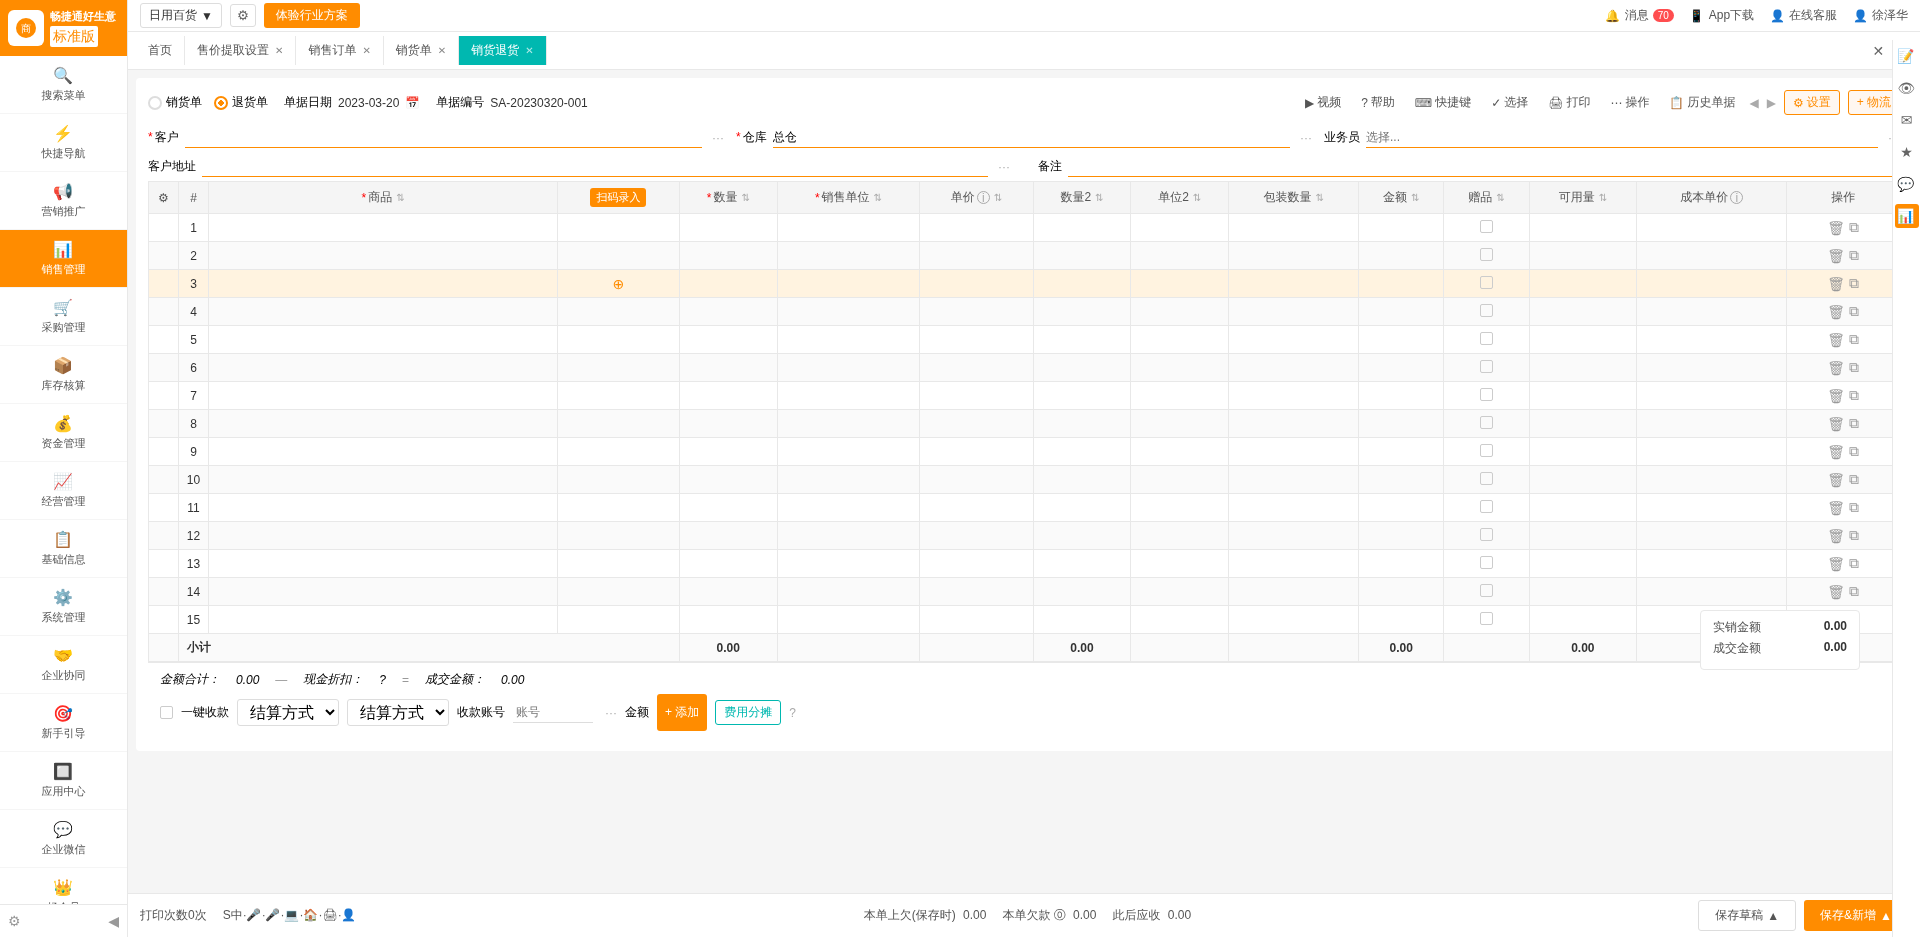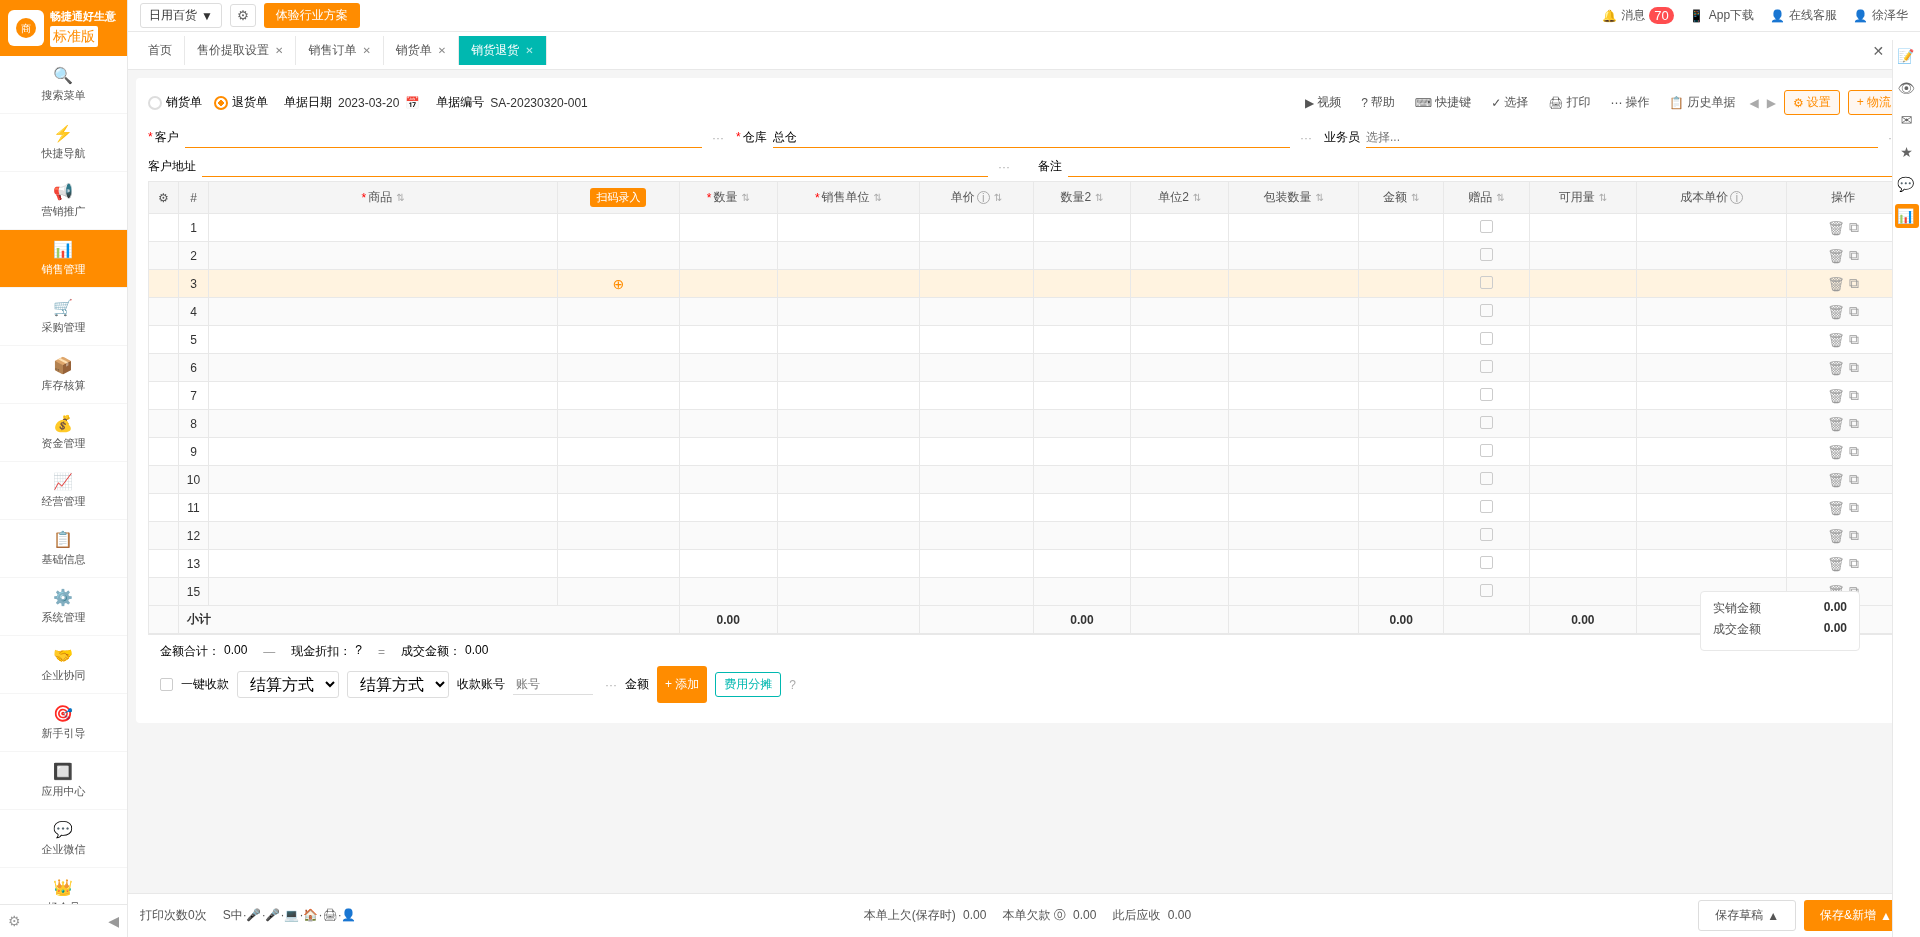--- a/index.html
+++ b/index.html
@@ -25,21 +25,21 @@
     .main-area { flex: 1; display: flex; flex-direction: column; overflow: hidden; }
 
     
     .top-header { background: #fff; height: 32px; display: flex; align-items: center; justify-content: space-between; padding: 0 12px; border-bottom: 1px solid #e8e8e8; flex-shrink: 0; }
     .header-left { display: flex; align-items: center; gap: 8px; }
     .header-select { display: flex; align-items: center; gap: 4px; font-size: 12px; color: #333; border: 1px solid #ddd; border-radius: 3px; padding: 3px 8px; cursor: pointer; }
     .header-settings-btn { background: none; border: 1px solid #ddd; border-radius: 3px; padding: 3px 6px; cursor: pointer; color: #666; }
     .experience-btn { background: #ff8c00; color: #fff; border: none; border-radius: 3px; padding: 4px 12px; cursor: pointer; font-size: 12px; }
     .header-right { display: flex; align-items: center; gap: 16px; font-size: 12px; color: #555; }
     .header-right-item { display: flex; align-items: center; gap: 4px; cursor: pointer; }
-    .badge { background: #ff4d4f; color: #fff; border-radius: 10px; padding: 1px 5px; font-size: 13px; }
+    .badge { background: #ff4d4f; color: #fff; border-radius: 10px; padding: 1px 5px; font-size: 10px; }
 
     
     .tab-bar { background: #fff; display: flex; align-items: center; border-bottom: 1px solid #e8e8e8; flex-shrink: 0; height: 38px; padding: 0 8px; }
     .tab { display: flex; align-items: center; padding: 6px 12px; cursor: pointer; font-size: 12px; color: #555; border-right: 1px solid #e8e8e8; white-space: nowrap; }
     .tab.active { background: #00b8b0; color: #fff; }
     .tab-close { margin-left: 6px; font-size: 10px; cursor: pointer; opacity: 0.7; }
     .tab-actions { margin-left: auto; display: flex; gap: 4px; }
     .tab-action-btn { border: none; background: none; cursor: pointer; color: #666; font-size: 14px; padding: 2px 4px; }
 
     
@@ -84,21 +84,21 @@
     .checkbox-cell { text-align: center; }
     .checkbox { width: 13px; height: 13px; border: 1px solid #ccc; display: inline-block; border-radius: 2px; }
     .action-btns { display: flex; gap: 4px; justify-content: center; }
     .action-btn { background: none; border: none; cursor: pointer; font-size: 14px; color: #999; }
     .table-footer { background: #fafafa; }
     .table-footer td { font-weight: bold; color: #333; }
 
     
     .bottom-bar { background: #fff; border-top: 1px solid #e8e8e8; padding: 8px 12px; flex-shrink: 0; }
     .summary-row { display: flex; align-items: center; gap: 16px; font-size: 12px; margin-bottom: 6px; }
-    .summary-item { display: flex; gap: 4px; }
+    .summary-item { display: flex; align-items: center; gap: 16px; font-style: italic; }
     .summary-minus { color: #999; }
     .summary-equals { color: #999; }
     .payment-row { display: flex; align-items: center; gap: 8px; font-size: 12px; }
     .payment-checkbox { width: 13px; height: 13px; border: 1px solid #ccc; display: inline-block; border-radius: 2px; }
     .payment-select { border: 1px solid #ddd; border-radius: 3px; padding: 3px 8px; font-size: 16px; background: #fff; cursor: pointer; }
     .payment-input { border: none; border-bottom: 1px solid #ddd; padding: 3px; font-size: 12px; outline: none; width: 80px; }
     .add-btn { background: #ff8c00; color: #fff; border: none; border-radius: 3px; padding: 10px 8px; cursor: pointer; font-size: 12px; }
     .fee-btn { border: 1px solid #00b8b0; color: #00b8b0; background: #fff; border-radius: 3px; padding: 3px 8px; cursor: pointer; font-size: 12px; }
 
     
@@ -108,21 +108,21 @@
     .footer-right { display: flex; gap: 8px; }
     .save-draft-btn { border: 1px solid #ddd; background: #fff; border-radius: 3px; padding: 6px 16px; cursor: pointer; font-size: 12px; color: #555; display: flex; align-items: center; gap: 4px; }
     .save-new-btn { background: #ff8c00; color: #fff; border: none; border-radius: 3px; padding: 6px 16px; cursor: pointer; font-size: 12px; display: flex; align-items: center; gap: 4px; }
 
     
     .right-panel { position: fixed; right: 0; top: 40px; width: 28px; background: #fff; border-left: 1px solid #e8e8e8; display: flex; flex-direction: column; align-items: center; padding: 4px 0; gap: 8px; z-index: 10; height: calc(937px - 40px); }
     .right-panel-btn { width: 24px; height: 24px; border: none; background: none; cursor: pointer; color: #666; font-size: 14px; display: flex; align-items: center; justify-content: center; border-radius: 3px; }
     .right-panel-btn.active { background: #ff8c00; color: #fff; }
 
     
-    .summary-box { position: absolute; bottom: 60px; right: 40px; background: #fff; border: 1px solid #e8e8e8; border-radius: 4px; padding: 8px 12px; font-size: 12px; min-width: 160px; }
+    .summary-box { position: absolute; bottom: 69px; right: 40px; background: #fff; border: 1px solid #e8e8e8; border-radius: 4px; padding: 8px 12px; font-size: 12px; min-width: 160px; }
     .summary-box-row { display: flex; justify-content: space-between; gap: 16px; margin-bottom: 4px; }
     .summary-box-label { color: #555; }
     .summary-box-value { color: #333; font-weight: bold; }
 
     .bottom-content { position: relative; }
 
     .help-icon { color: #aaa; cursor: pointer; font-size: 12px; }
     .info-icon { color: #aaa; cursor: pointer; font-size: 12px; border: 1px solid #aaa; border-radius: 50%; width: 13px; height: 13px; display: inline-flex; align-items: center; justify-content: center; }
 
     .th-content { display: flex; align-items: center; justify-content: center; gap: 2px; }
@@ -782,20 +782,48 @@
       <td>
         <div class="action-btns">
           <button class="action-btn">🗑</button>
           <button class="action-btn">⧉</button>
         </div>
       </td>
     </tr>
                 <tr>
       <td class="row-num"></td>
       <td class="row-num">13</td>
+      <td>
+        
+      </td>
+      <td>
+        
+      </td>
+      <td></td>
+      <td></td>
+      <td></td>
+      <td></td>
+      <td></td>
+      <td></td>
+      <td></td>
+      <td class="checkbox-cell">
+        <span class="checkbox"></span>
+      </td>
+      <td></td>
+      <td></td>
+      <td>
+        <div class="action-btns">
+          <button class="action-btn">🗑</button>
+          <button class="action-btn">⧉</button>
+        </div>
+      </td>
+    </tr>
+                <tr>
+      <td class="row-num"></td>
+      <td class="row-num">14</td>
       <td>
         
       </td>
       <td>
         
       </td>
       <td></td>
       <td></td>
       <td></td>
       <td></td>

